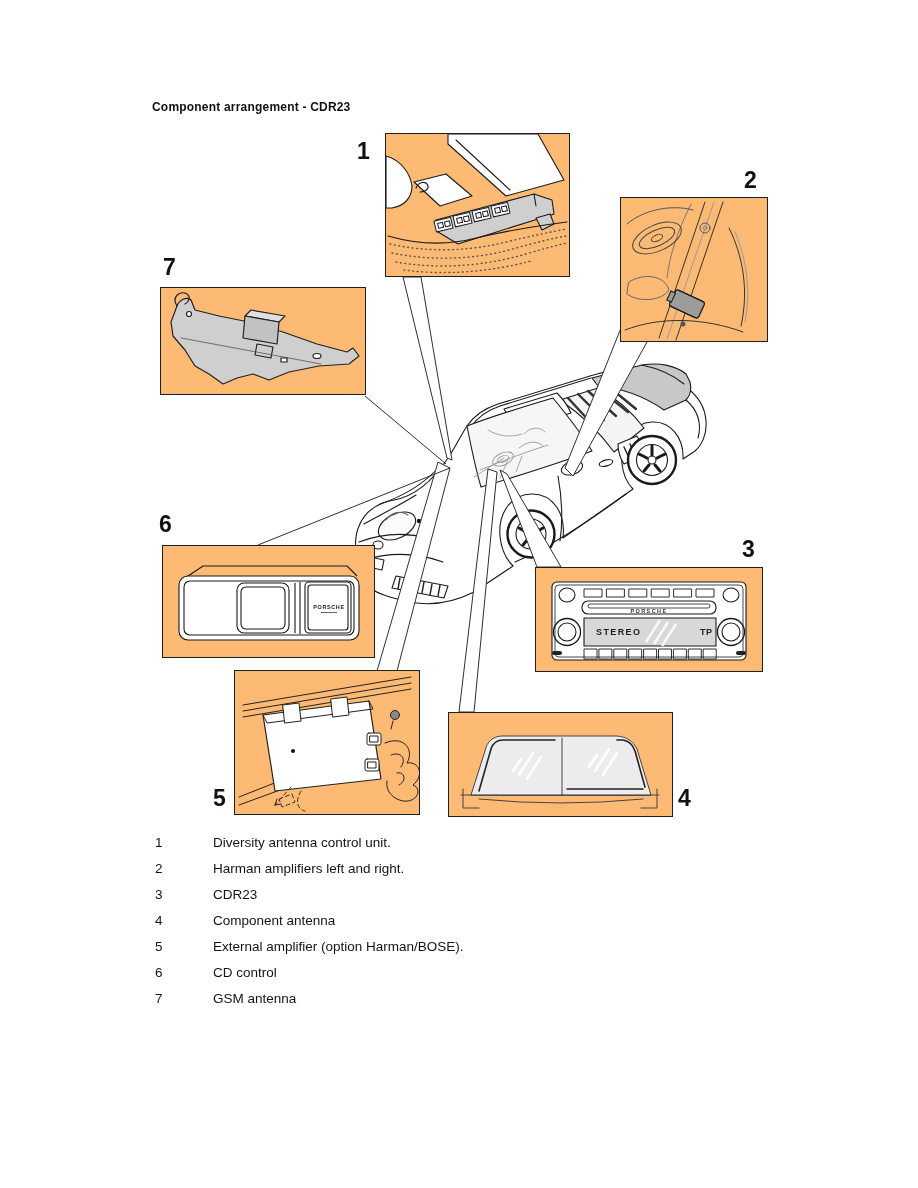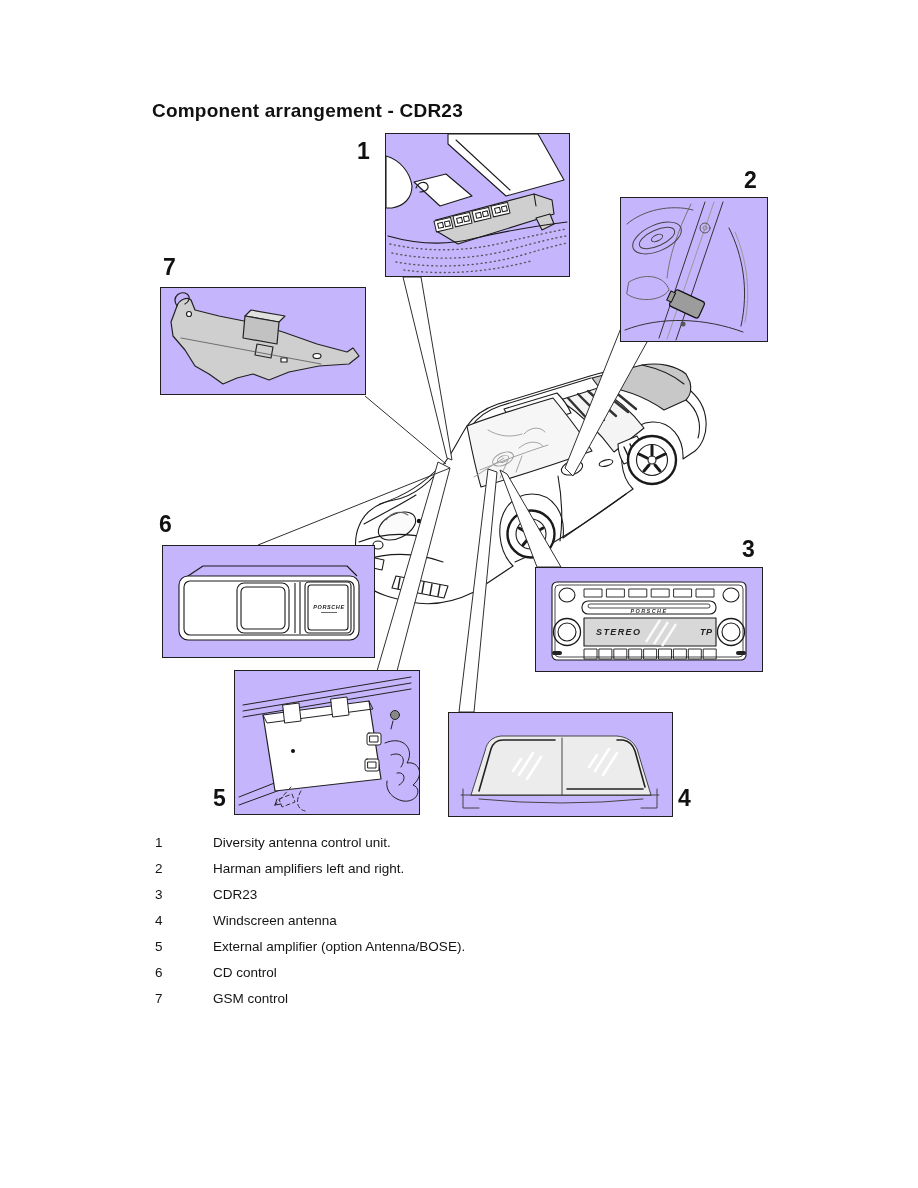--- a/index.html
+++ b/index.html
@@ -5,28 +5,27 @@
   html,body{margin:0;padding:0;background:#ffffff;}
   #page{
     position:relative;
     width:918px;height:1188px;
     background:#ffffff;
     font-family:"Liberation Sans", sans-serif;
     overflow:hidden;
   }
   .page-title{
     position:absolute;left:152px;top:100px;
-    font-size:19px;font-weight:bold;color:#111;
+    font-size:12px;font-weight:bold;color:#111;
     letter-spacing:0.2px;
   }
   #diagram-svg{position:absolute;left:0;top:0;width:918px;height:1188px;z-index:1;}
   .cbox{
-    position:absolute;border:1.2px solid #1f1f1f;background:#c4b5fd;z-index:2;
+    position:absolute;border:1.2px solid #1f1f1f;background:#fdba74;z-index:2;
     box-sizing:border-box;
-    font-style:italic;
   }
   .cbox svg{display:block;width:100%;height:100%;}
   #box1{left:385px;top:133px;width:185px;height:144px;}
   #box2{left:620px;top:197px;width:148px;height:145px;}
   #box7{left:160px;top:287px;width:206px;height:108px;}
   #box6{left:162px;top:545px;width:213px;height:113px;}
   #box3{left:535px;top:567px;width:228px;height:105px;}
   #box5{left:234px;top:670px;width:186px;height:145px;}
   #box4{left:448px;top:712px;width:225px;height:105px;}
   .callout-num{
@@ -408,29 +407,29 @@
     <div class="legend-row">
       <span class="legend-num">2</span>
       <span class="legend-label">Harman amplifiers left and right.</span>
     </div>
     <div class="legend-row">
       <span class="legend-num">3</span>
       <span class="legend-label">CDR23</span>
     </div>
     <div class="legend-row">
       <span class="legend-num">4</span>
-      <span class="legend-label">Windscreen antenna</span>
+      <span class="legend-label">Component antenna</span>
     </div>
     <div class="legend-row">
       <span class="legend-num">5</span>
-      <span class="legend-label">External amplifier (option Antenna/BOSE).</span>
+      <span class="legend-label">External amplifier (option Harman/BOSE).</span>
     </div>
     <div class="legend-row">
       <span class="legend-num">6</span>
       <span class="legend-label">CD control</span>
     </div>
     <div class="legend-row">
       <span class="legend-num">7</span>
-      <span class="legend-label">GSM control</span>
+      <span class="legend-label">GSM antenna</span>
     </div>
   </div>
 
 </div>
 
 </body></html>

